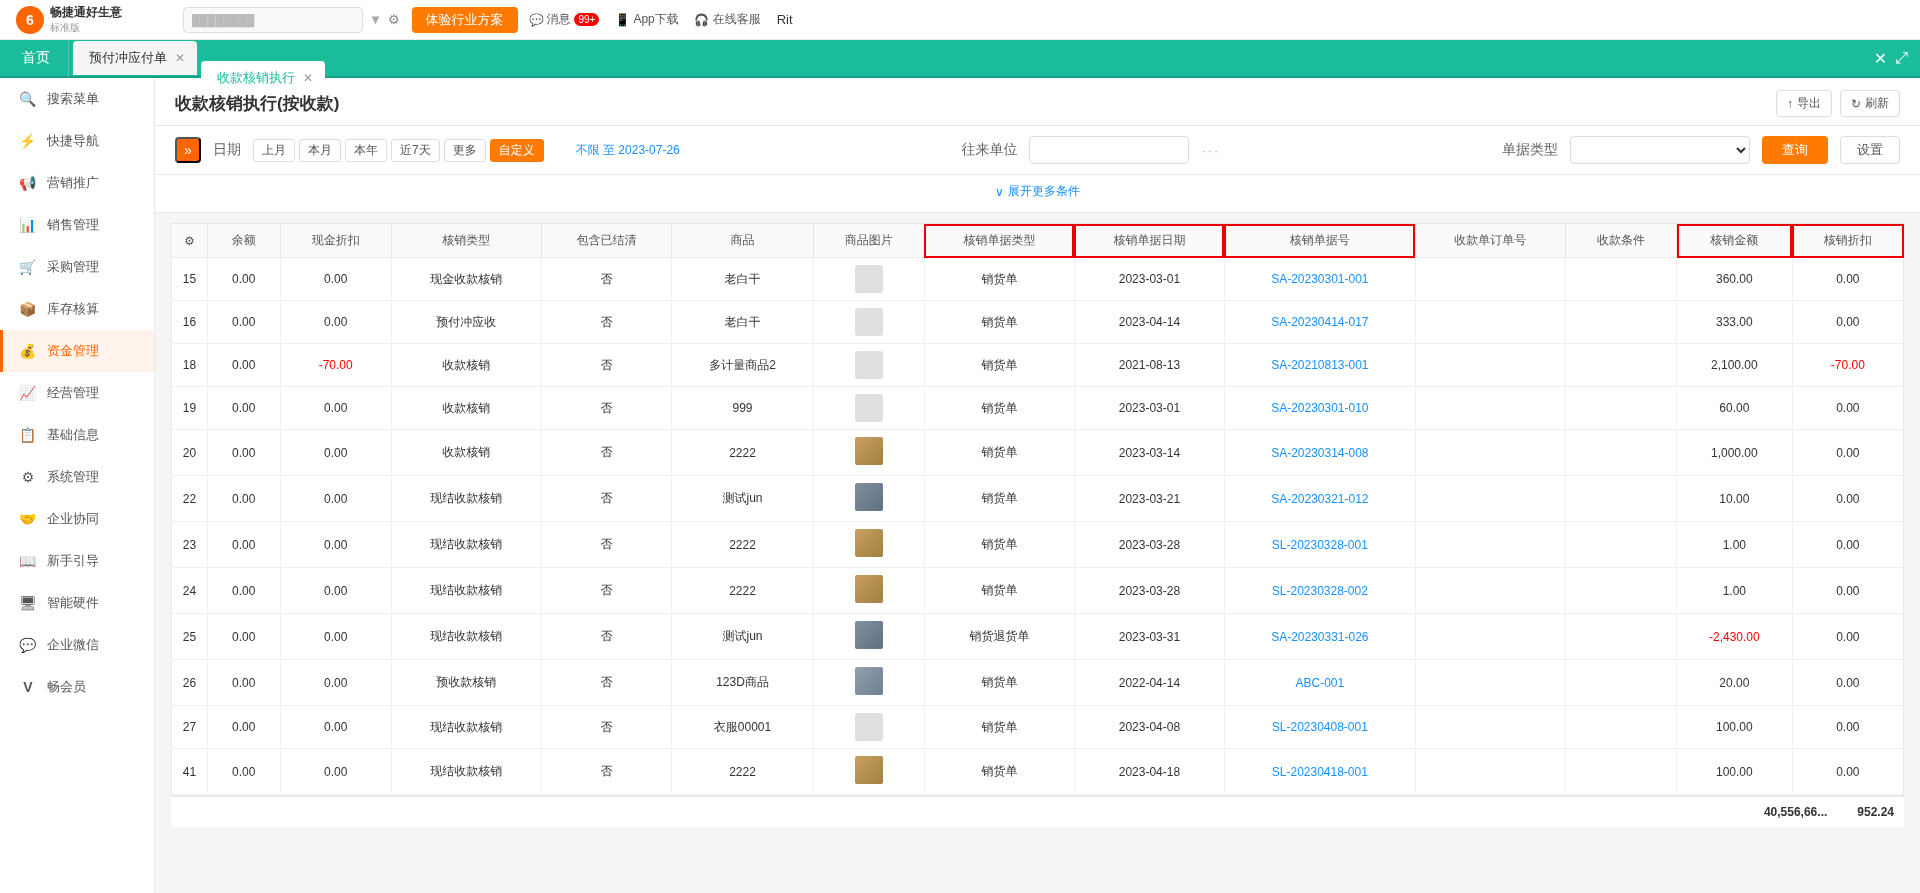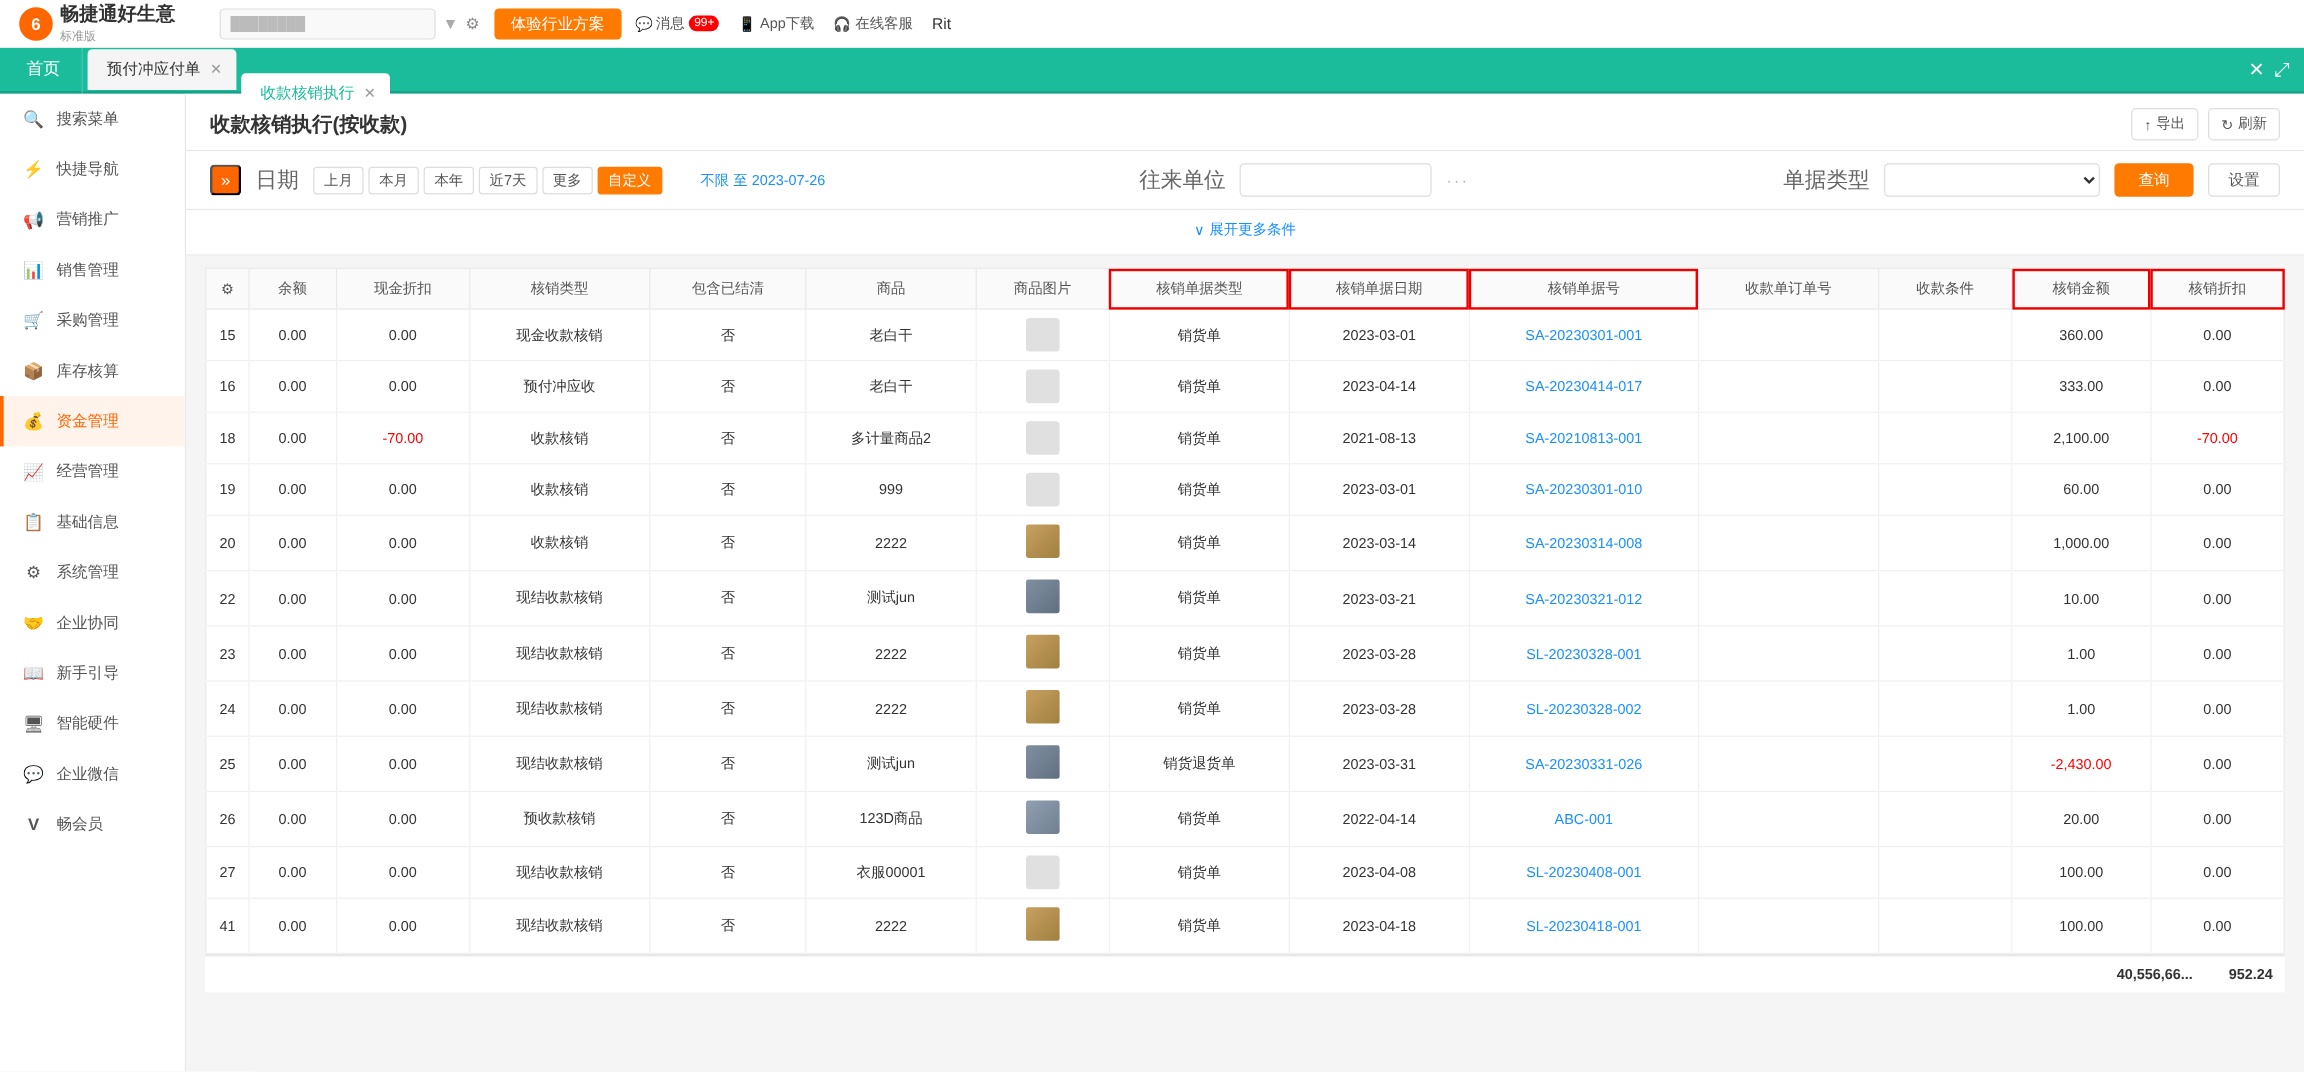--- a/index.html
+++ b/index.html
@@ -32,21 +32,21 @@
     .sidebar-item { display: flex; align-items: center; gap: 10px; padding: 12px 16px; cursor: pointer; color: #555; font-size: 13px; border-left: 3px solid transparent; }
     .sidebar-item.active { background: #fff3eb; color: #f60; border-left-color: #f60; font-weight: 500; }
     .sidebar-icon { width: 18px; height: 18px; display: flex; align-items: center; justify-content: center; font-size: 14px; }
 
     
     .page-area { flex: 1; overflow: hidden; display: flex; flex-direction: column; background: #f5f5f5; }
 
     
     .filter-bar { background: #fff; padding: 10px 20px; border-bottom: 1px solid #e8e8e8; display: flex; align-items: center; gap: 12px; flex-wrap: wrap; }
     .filter-expand-btn { width: 26px; height: 26px; background: #f60; border-radius: 4px; display: flex; align-items: center; justify-content: center; color: #fff; cursor: pointer; font-size: 14px; }
-    .filter-label { color: #666; font-size: 18px; }
+    .filter-label { color: #666; font-size: 14px; }
     .filter-date-btns { display: flex; gap: 4px; align-items: center; }
     .filter-btn { padding: 2px 8px; border: 1px solid #ddd; border-radius: 3px; cursor: pointer; color: #555; font-size: 12px; background: #fff; }
     .filter-btn.active { background: #ff7a00; color: #fff; border-color: #ff7a00; }
     .filter-date-range { color: #1890ff; font-size: 12px; margin-left: 20px; }
     .filter-input { height: 28px; border: 1px solid #ddd; border-radius: 4px; padding: 0 8px; font-size: 12px; min-width: 160px; color: #333; }
     .filter-dots { color: #aaa; letter-spacing: 2px; }
     .filter-select { height: 28px; border: 1px solid #ddd; border-radius: 4px; padding: 0 8px; font-size: 12px; min-width: 160px; color: #333; background: #fff; }
     .btn-query { background: #ff7a00; color: #fff; border: none; border-radius: 4px; padding: 5px 20px; cursor: pointer; font-size: 13px; }
     .btn-setting { background: #fff; color: #555; border: 1px solid #ddd; border-radius: 4px; padding: 4px 16px; cursor: pointer; font-size: 13px; }
     .btn-export { background: #fff; color: #555; border: 1px solid #ddd; border-radius: 4px; padding: 4px 10px; cursor: pointer; font-size: 12px; display: flex; align-items: center; gap: 4px; }
@@ -72,21 +72,21 @@
     .page-title-area { font-size: 17px; font-weight: 600; color: #333; }
     .header-right-btns { display: flex; gap: 8px; align-items: center; }
   </style>
 </head>
 <body>
 
 <div class="top-bar">
   <div class="top-bar-logo">
     <div class="logo-icon">6</div>
     <div>
-      <div style="font-size:16px;font-weight:600;">畅捷通好生意</div>
+      <div style="font-size:12px;font-weight:600;">畅捷通好生意</div>
       <div style="font-size:10px;color:#999;">标准版</div>
     </div>
   </div>
   <div style="display:flex;align-items:center;gap:6px;">
     <div class="top-bar-search" style="width:160px;">
       <span style="color:#bbb;font-size:11px;">████████</span>
     </div>
     <span style="color:#aaa;">▼</span>
     <span class="gear-icon">⚙</span>
   </div>

